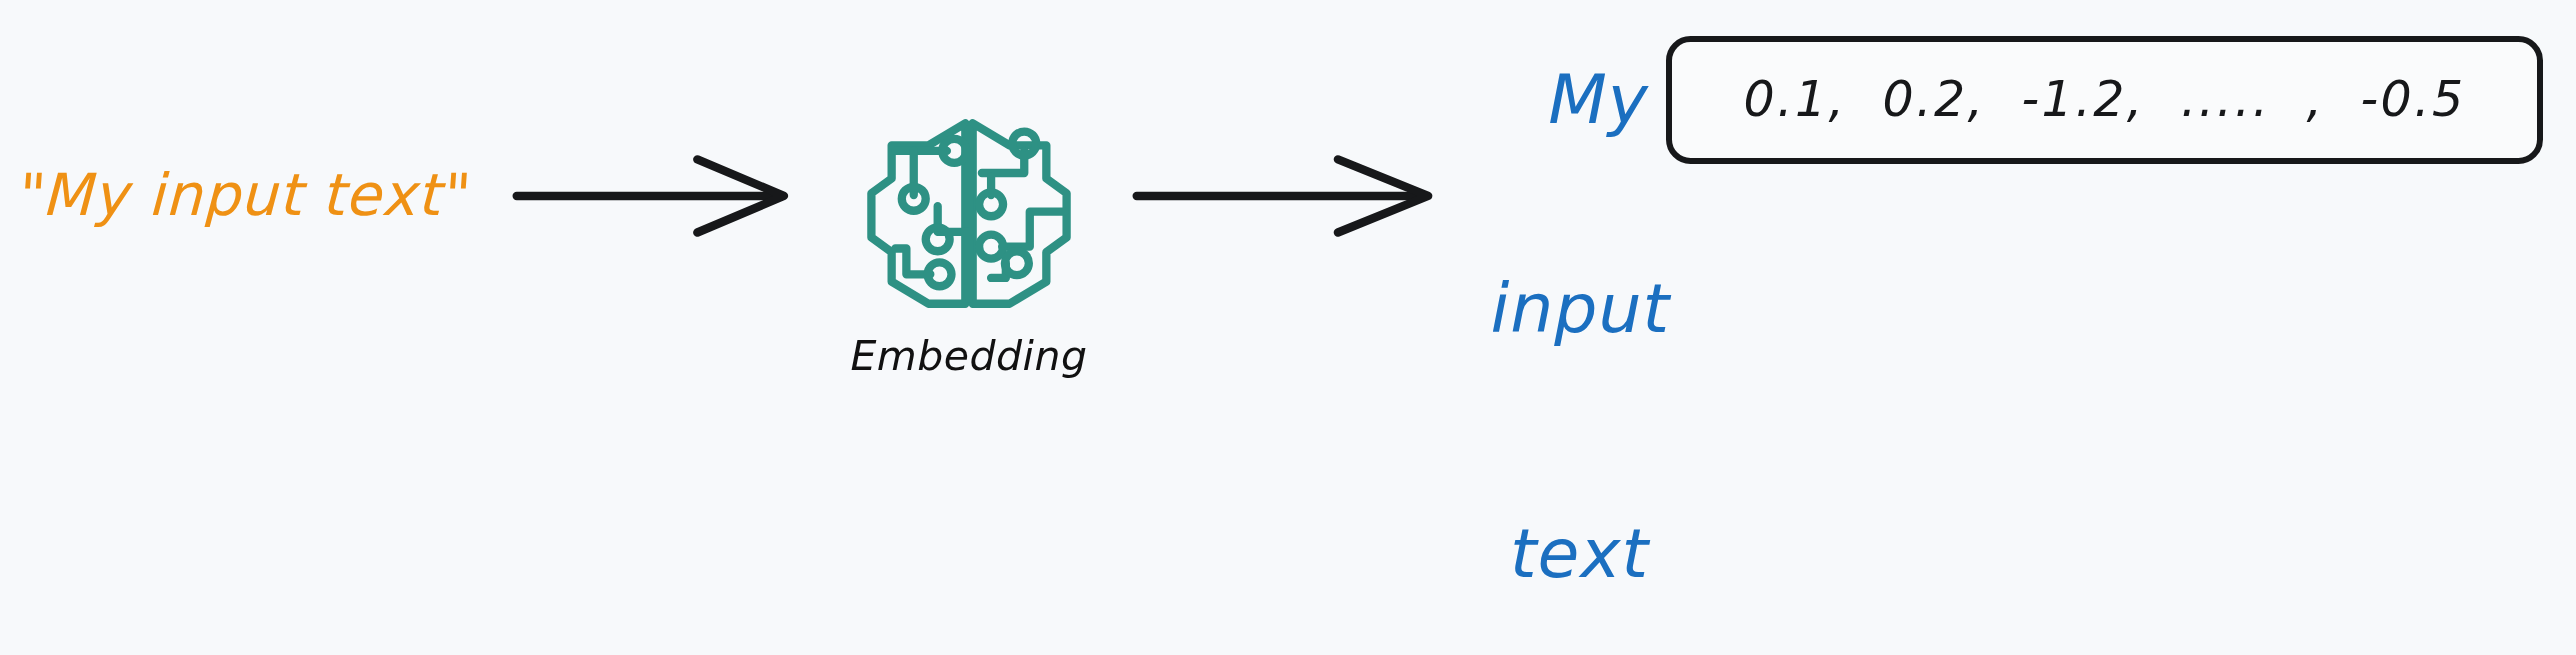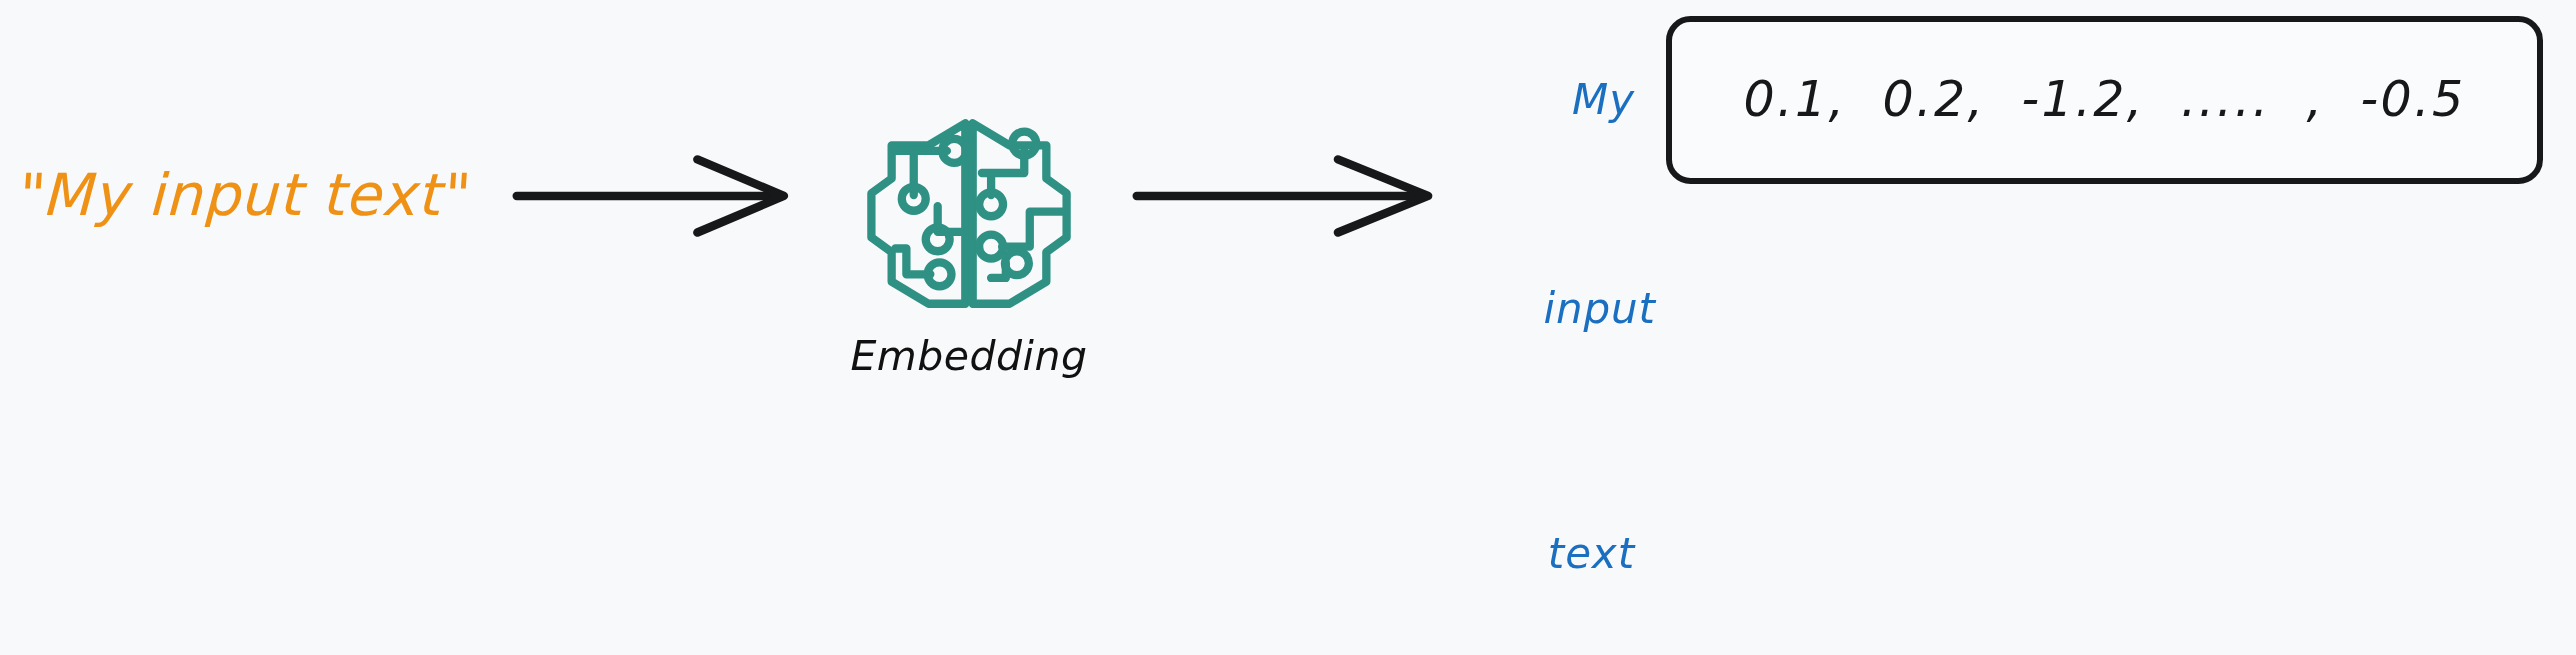--- a/index.html
+++ b/index.html
@@ -91,31 +91,31 @@
     align-items: center;
     height: 149px;
   }
   #out-row-0 { left: 1467px; top: 25.4px;  }
   #out-row-1 { left: 1488px; top: 235px; }
   #out-row-2 { left: 1467px; top: 480px; }
 
   .token-label {
     width: 199px;
     text-align: right;
-    padding-right: 31px;
+    padding-right: 17px;
     color: #1b6fc0;
-    font-size: 42px;
+    font-size: 68px;
     font-style: italic;
     letter-spacing: 0.9px;
     box-sizing: border-box;
   }
 
   .vector-box {
     width: 877px;
-    height: 168px;
+    height: 128px;
     box-sizing: border-box;
     border: 6.6px solid #17181a;
     border-radius: 24.5px;
     background: #fafbfc;
     display: flex;
     align-items: center;
     justify-content: center;
   }
   .vector-text {
     color: #17181a;

